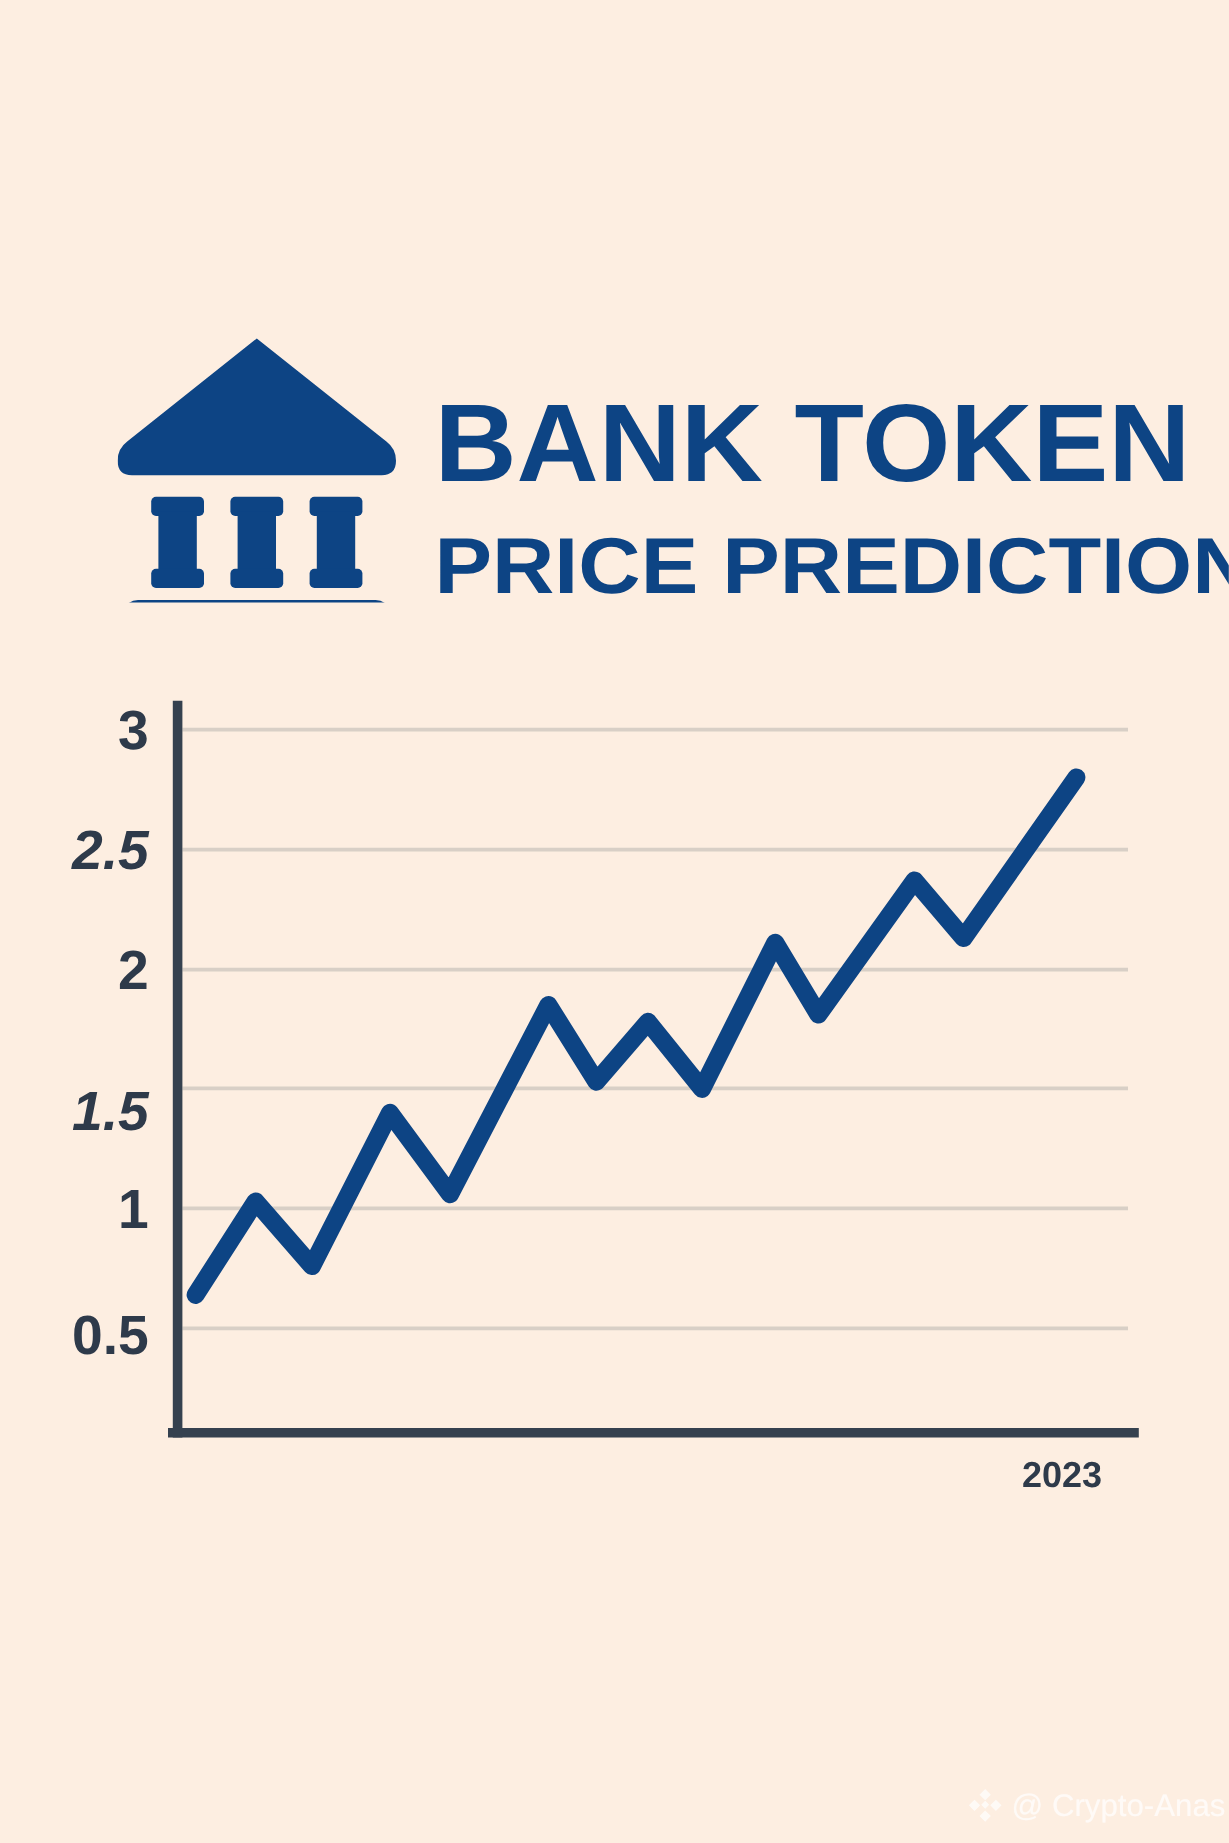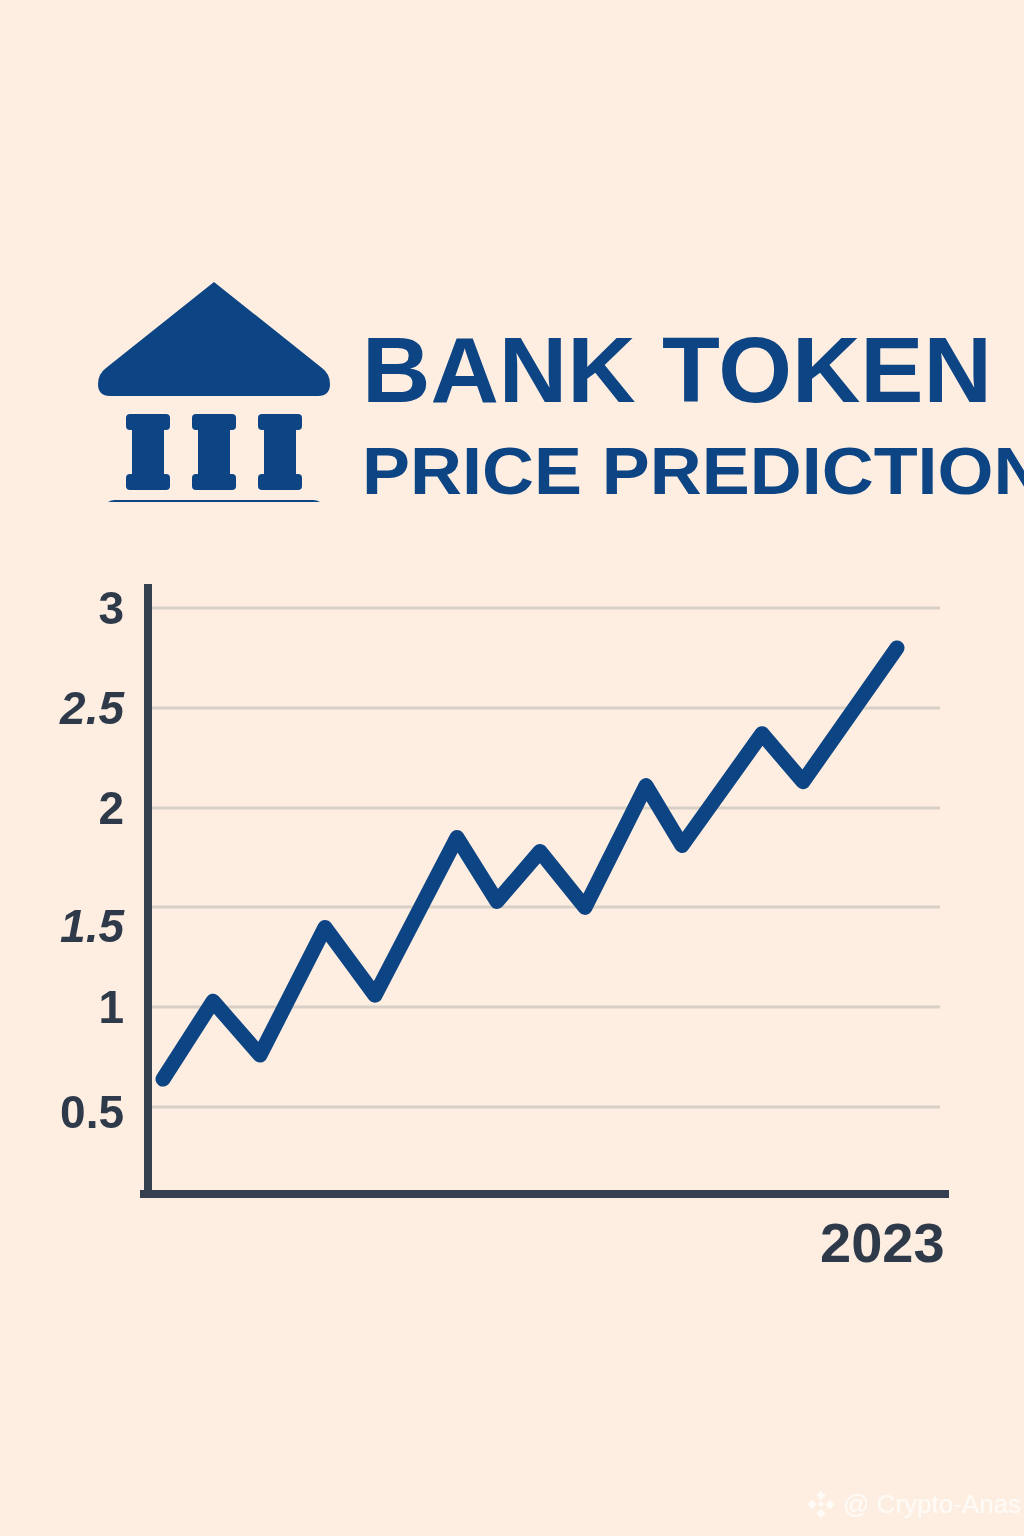--- a/index.html
+++ b/index.html
@@ -101,25 +101,25 @@
     line-height: 1;
     width: 110px;
     left: 14px;
   }
 
   #xlabel-2023 {
     position: absolute;
     left: 820px;
     top: 655px;
     width: 130px;
-    text-align: left;
+    text-align: center;
     color: #2e3a4a;
     font-family: "Liberation Sans", sans-serif;
     font-weight: bold;
-    font-size: 56px;
+    font-size: 30px;
     line-height: 1;
   }
 
   
   #watermark {
     position: absolute;
     left: 806px;
     top: 1484px;
     width: 208px;
     height: 40px;

